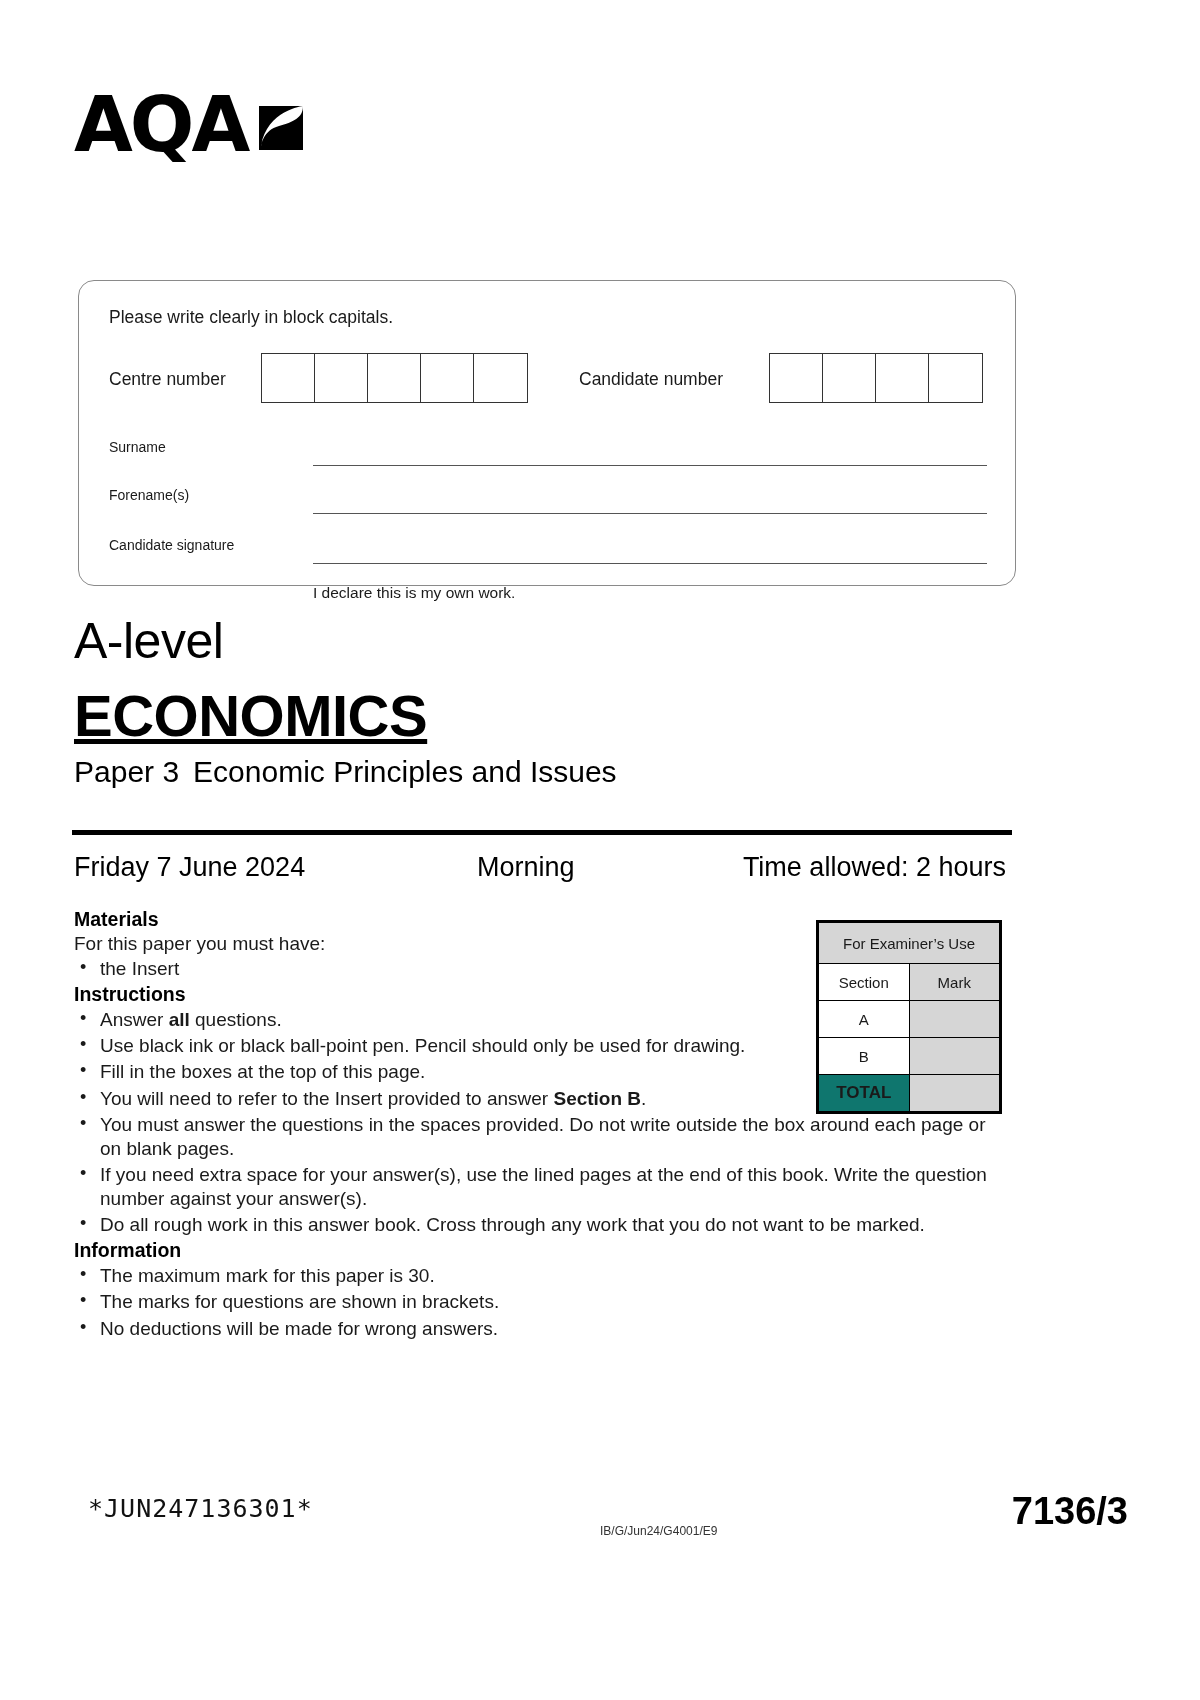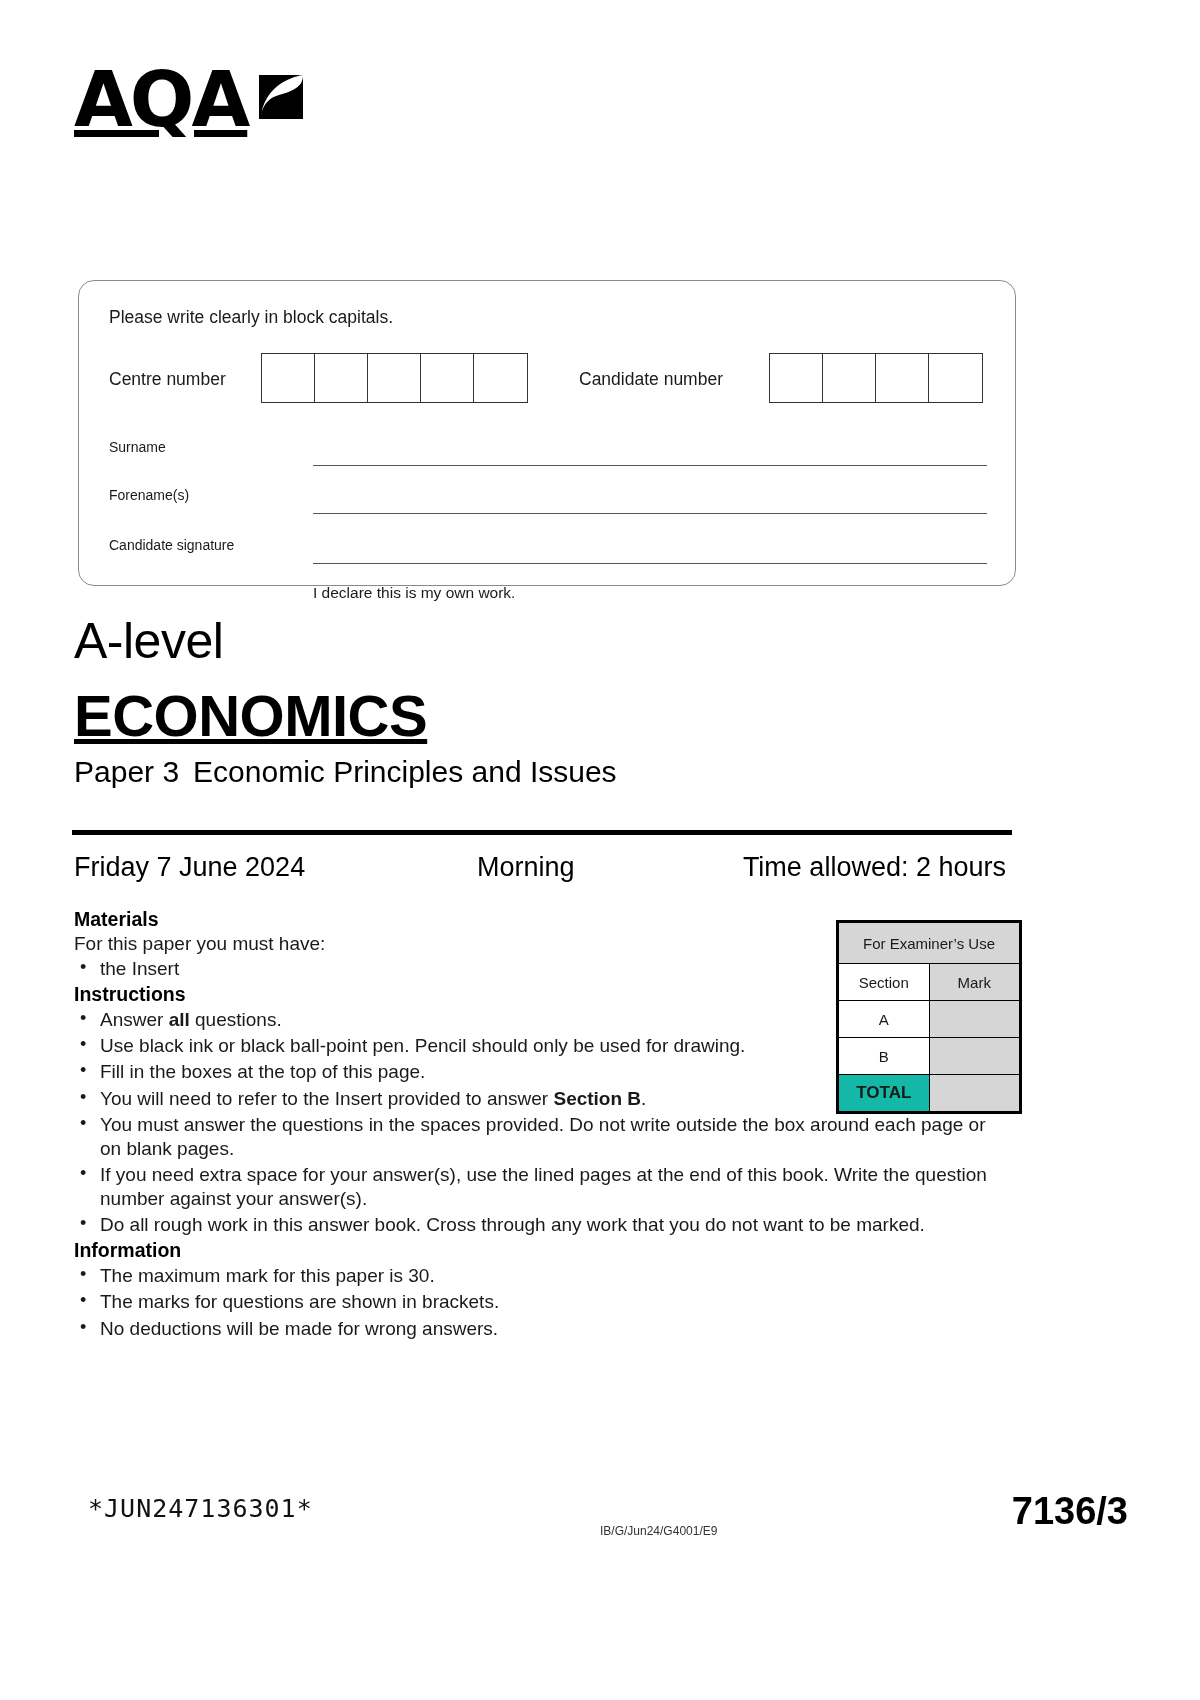--- a/index.html
+++ b/index.html
@@ -20,24 +20,23 @@
     position: absolute;
     left: 0; top: 0;
     width: 1200px;
     height: 1700px;
   }
 
   
   .logo-wrap {
     position: absolute;
     left: 74px;
-    top: 65px;
+    top: 90px;
     display: flex;
-    align-items: flex-start;
-    text-decoration: underline;
+    align-items: flex-end;
   }
   .logo-text {
     font-family: "DejaVu Sans", sans-serif;
     font-weight: 700;
     font-size: 76px;
     letter-spacing: -3px;
     line-height: 0.92;
     color: #000;
   }
   .logo-mark {
@@ -253,21 +252,21 @@
     font-size: 18px;
   }
   ul.bl li b { font-weight: 700; }
 
   .instr-list { max-width: 910px; }
   .materials-list li { margin-bottom: 0px; }
 
   
   .exam-table {
     position: absolute;
-    left: 836px;
+    left: 816px;
     top: 920px;
     width: 186px;
     border: 2px solid #000;
     border-collapse: collapse;
     box-sizing: border-box;
   }
   .exam-table table {
     border-collapse: collapse;
     width: 100%;
   }
@@ -287,21 +286,21 @@
     width: 50%;
     background: #ffffff;
   }
   .exam-table td.col-mark {
     width: 50%;
     background: #d6d6d6;
   }
   .exam-table td.total {
     font-weight: 700;
     font-size: 17px;
-    background: #14b8a6;
+    background: #0f766e;
   }
 
   
   .barcode {
     position: absolute;
     left: 88px;
     top: 1494px;
     font-family: "DejaVu Sans Mono", monospace;
     font-size: 25px;
     letter-spacing: 1px;

